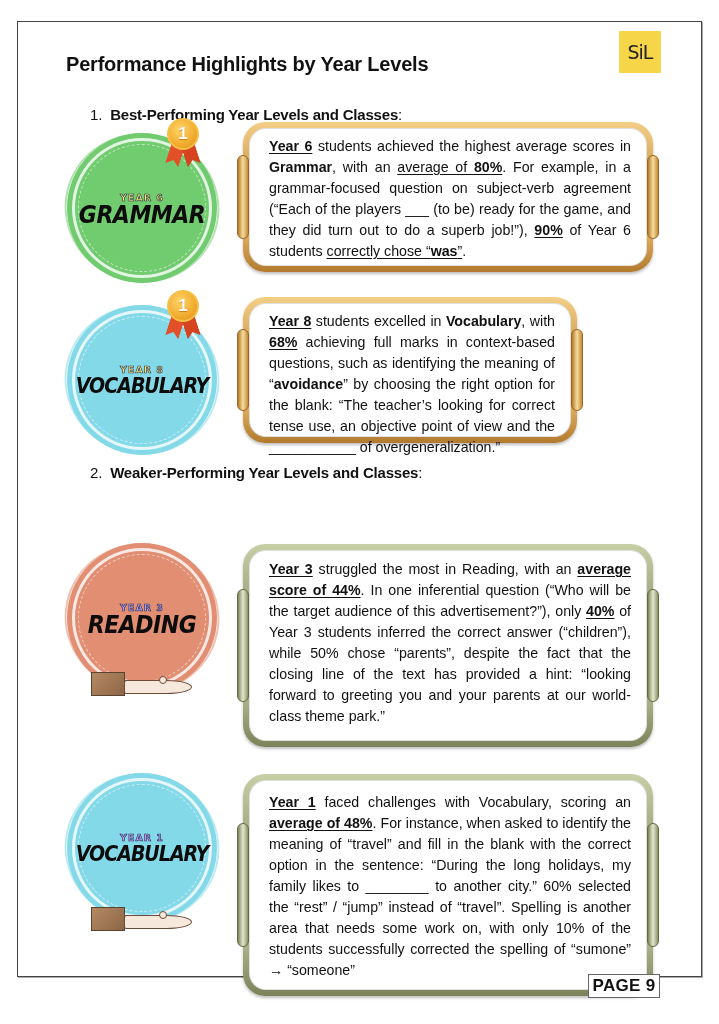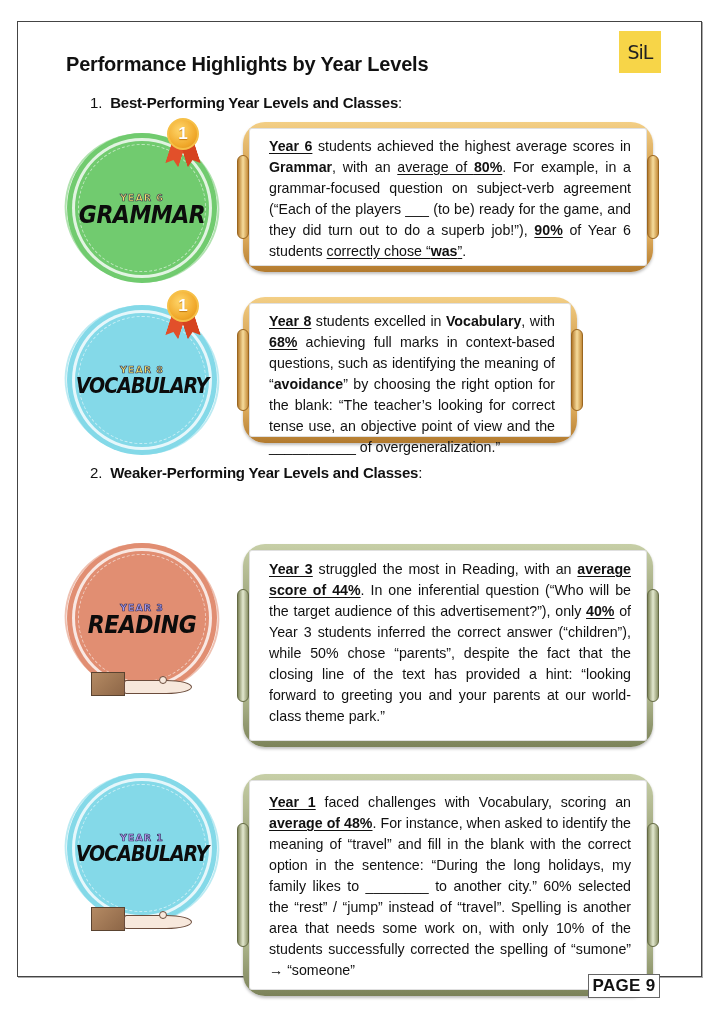--- a/index.html
+++ b/index.html
@@ -89,21 +89,21 @@
     .panel.gold {
       background: linear-gradient(180deg, #f3cf86 0%, #c98e3c 45%, #e9b868 70%, #b27a2e 100%);
       box-shadow: 0 2px 3px rgba(0,0,0,0.25);
     }
     .panel.olive {
       background: linear-gradient(180deg, #c7cfa7 0%, #8a9068 45%, #b9c198 70%, #7b8259 100%);
       box-shadow: 0 2px 3px rgba(0,0,0,0.25);
       margin-top: 32px;
     }
     .panel .inner {
-      width: 100%; height: 100%; background: #fff; border-radius: 3px;
+      width: 100%; height: 100%; background: #fff; border-radius: 17px;
       padding: 8px 16px 8px 20px; font-size: 14.2px; line-height: 21px;
       text-align: justify; color: #111;
       box-shadow: inset 0 0 0 1px rgba(0,0,0,0.12);
     }
     .panel .side {
       position: absolute; top: 22%; height: 56%; width: 12px; border-radius: 6px;
     }
     .panel.gold .side { background: linear-gradient(90deg, #b47a2c, #f6dc9c, #c58c3a); border: 1px solid #9a6620; }
     .panel.olive .side { background: linear-gradient(90deg, #7d8459, #e3e8cf, #8c9368); border: 1px solid #656b45; }
     .panel .side.l { left: -6px; }
@@ -119,21 +119,21 @@
   </style>
 </head>
 <body>
 
 <div class="page-frame"></div>
 
 <div class="logo">SiL</div>
 
 <div class="page-title">Performance Highlights by Year Levels</div>
 
-<div class="section-heading" style="top:94px;text-align:center;">
+<div class="section-heading" style="top:106px;text-align:center;">
   <span class="num">1.</span><b>Best-Performing Year Levels and Classes</b><span>:</span>
 </div>
 
 <div class="badge" style="left:62px; top:128px;">
   <div class="blob" style="--c:#6cc96a; background:#6cc96a;"></div>
   <div class="year" style="color:#f2e36a;">YEAR 6</div>
   <div class="subject">GRAMMAR</div>
 </div>
 <div class="medal" style="left:165px; top:118px;">
   <div class="ribbon-l"></div>

